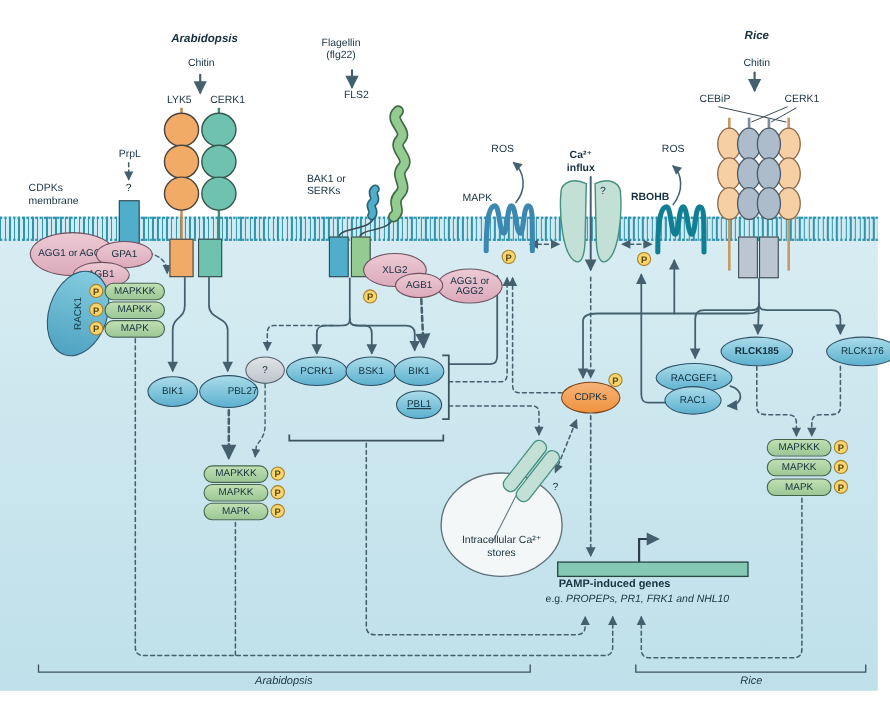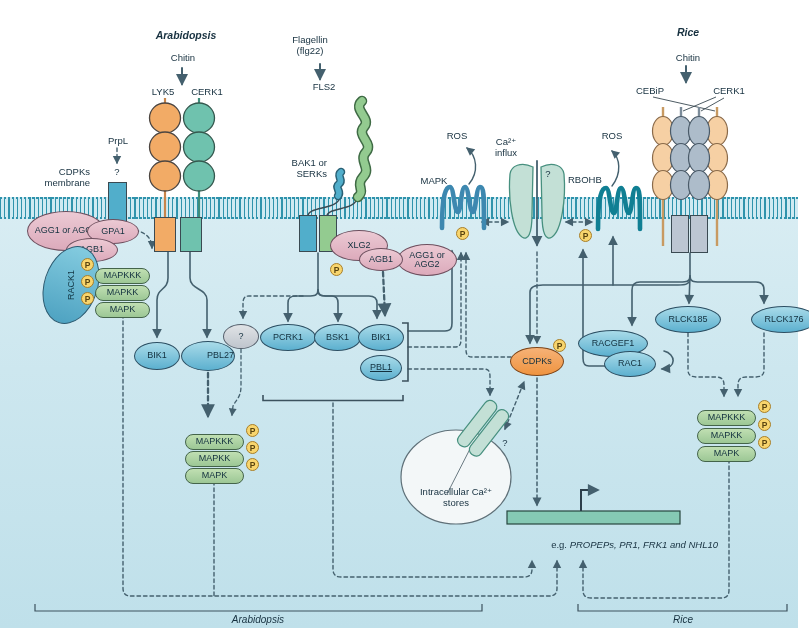--- a/index.html
+++ b/index.html
@@ -4,27 +4,27 @@
 <style>
   html,body{margin:0;padding:0;background:#ffffff;}
   #stage{position:relative;width:809px;height:640px;background:#ffffff;overflow:hidden;
          font-family:"Liberation Sans","DejaVu Sans",sans-serif;color:#16303f;}
   .bg-cyto{position:absolute;left:0;top:197px;width:798px;height:431px;
            background:linear-gradient(180deg,#d9edf3 0%,#cde7ef 40%,#bfe0ea 100%);}
   .membrane{position:absolute;left:0;top:197px;width:798px;height:22px;
             background:repeating-linear-gradient(90deg,#2f93ac 0 1.3px,#cfeaf2 1.3px 4.2px);
             border-top:2.6px dotted #2f93ac;border-bottom:2.6px dotted #2f93ac;box-sizing:border-box;}
   svg.wires{position:absolute;left:0;top:0;}
-  .lbl{position:absolute;font-size:9.5px;line-height:1.18;color:#16303f;text-align:right;}
-  .c{text-align:center;} .r{text-align:left;} .b{font-weight:bold;} .i{font-style:italic;}
+  .lbl{position:absolute;font-size:9.5px;line-height:1.18;color:#16303f;}
+  .c{text-align:center;} .r{text-align:center;font-weight:bold;} .b{font-weight:bold;} .i{font-style:italic;}
   .t-title{font-size:10.5px;font-weight:bold;font-style:italic;}
   .node{position:absolute;border-radius:50%;display:flex;align-items:center;justify-content:center;
         font-size:9px;color:#12303e;border:1.4px solid #2c4f63;box-sizing:border-box;text-align:center;line-height:1.05;}
   .node-blue{background:linear-gradient(180deg,#a9dbe9,#5cb0cf);}
-  .node-green{border-radius:9px;background:linear-gradient(180deg,#c0dfb2,#9cc795);border-color:#44644a;margin-top:11px;}
+  .node-green{border-radius:9px;background:linear-gradient(180deg,#c0dfb2,#9cc795);border-color:#44644a;}
   .node-pink{background:linear-gradient(180deg,#eccad4,#dcaabb);border-color:#6d4f5e;}
   .node-gray{background:linear-gradient(180deg,#e0e3e6,#bfc5cd);border-color:#555f6b;}
   .node-orange{background:linear-gradient(180deg,#f6b277,#ef9440);border-color:#7c4418;}
   .pbadge{position:absolute;width:13px;height:13px;border-radius:50%;background:#f8d56d;
           border:1.2px solid #a87f2a;font-size:8.5px;font-weight:bold;color:#5a4410;
           display:flex;align-items:center;justify-content:center;box-sizing:border-box;}
   .box{position:absolute;border:1.4px solid #3a4a52;box-sizing:border-box;}
   .rack{position:absolute;left:44px;top:245px;width:52px;height:78px;border-radius:50%;
         background:linear-gradient(180deg,#83cbdf,#4fa3c2);border:1.4px solid #2c5a70;
         transform:rotate(18deg);display:flex;align-items:center;justify-content:center;}
@@ -277,27 +277,27 @@
     </div>
   <div class="node node-blue" style="left:314px;top:324px;width:47px;height:27px;">
       <span>BSK1</span>
     </div>
   <div class="node node-blue" style="left:358px;top:324px;width:46px;height:27px;">
       <span>BIK1</span>
     </div>
   <div class="node node-blue" style="left:360px;top:355px;width:42px;height:26px;text-decoration:underline;">
       <span>PBL1</span>
     </div>
-  <div class="node node-blue" style="left:655px;top:306px;width:66px;height:27px;">
+  <div class="node node-blue" style="left:655px;top:306px;width:66px;height:27px;font-weight:bold;">
       <span>RLCK185</span>
     </div>
   <div class="node node-blue" style="left:751px;top:306px;width:66px;height:27px;">
       <span>RLCK176</span>
     </div>
-  <div class="node node-blue" style="left:578px;top:330px;width:70px;height:27px;">
+  <div class="node node-blue" style="left:596px;top:330px;width:70px;height:27px;">
       <span>RACGEF1</span>
     </div>
   <div class="node node-blue" style="left:604px;top:351px;width:52px;height:26px;">
       <span>RAC1</span>
     </div>
   <div class="node node-orange" style="left:510px;top:347px;width:54px;height:29px;">
       <span>CDPKs</span>
     </div>
 
   <div class="pbadge" style="left:330px;top:263px;">
@@ -318,27 +318,28 @@
   <div class="lbl c" style="left:144px;top:86px;width:38px;">LYK5</div>
   <div class="lbl c" style="left:184px;top:86px;width:46px;">CERK1</div>
   <div class="lbl c" style="left:99px;top:135px;width:38px;">PrpL</div>
   <div class="lbl c" style="left:110px;top:166px;width:14px;">?</div>
   <div class="lbl" style="left:26px;top:166px;width:64px;">CDPKs membrane</div>
   <div class="lbl c" style="left:282px;top:34px;width:56px;">Flagellin (flg22)</div>
   <div class="lbl c" style="left:304px;top:81px;width:40px;">FLS2</div>
   <div class="lbl" style="left:279px;top:157px;width:48px;">BAK1 or SERKs</div>
   <div class="lbl c" style="left:441px;top:130px;width:32px;">ROS</div>
   <div class="lbl c" style="left:412px;top:175px;width:44px;">MAPK</div>
-  <div class="lbl c" style="left:484px;top:136px;width:44px;">Ca²⁺ influx</div>
+  <div class="lbl c" style="left:506px;top:136px;width:44px;font-weight:bold;">Ca²⁺ influx</div>
   <div class="lbl c" style="left:541px;top:168px;width:14px;">?</div>
   <div class="lbl r" style="left:568px;top:174px;width:46px;">RBOHB</div>
   <div class="lbl c" style="left:596px;top:130px;width:32px;">ROS</div>
   <div class="lbl c t-title" style="left:662px;top:26px;width:52px;">Rice</div>
   <div class="lbl c" style="left:662px;top:52px;width:52px;">Chitin</div>
   <div class="lbl c" style="left:631px;top:85px;width:38px;">CEBiP</div>
   <div class="lbl c" style="left:706px;top:85px;width:46px;">CERK1</div>
   <div class="lbl c" style="left:498px;top:437px;width:14px;">?</div>
   <div class="lbl c" style="left:417px;top:486px;width:78px;">Intracellular Ca²⁺ stores</div>
-  <div class="lbl" style="left:508px;top:539px;width:210px;"><span>e.g. </span><span class="i">PROPEPs, PR1, FRK1 and NHL10</span></div>
+  <div class="lbl b" style="left:508px;top:526px;width:190px;font-size:10px;">PAMP-induced genes</div>
+  <div class="lbl" style="left:496px;top:539px;width:210px;"><span>e.g. </span><span class="i">PROPEPs, PR1, FRK1 and NHL10</span></div>
   <div class="lbl c i" style="left:206px;top:614px;width:104px;font-size:10px;">Arabidopsis</div>
   <div class="lbl c i" style="left:654px;top:614px;width:58px;font-size:10px;">Rice</div>
 
 </div>
 
 </body></html>

